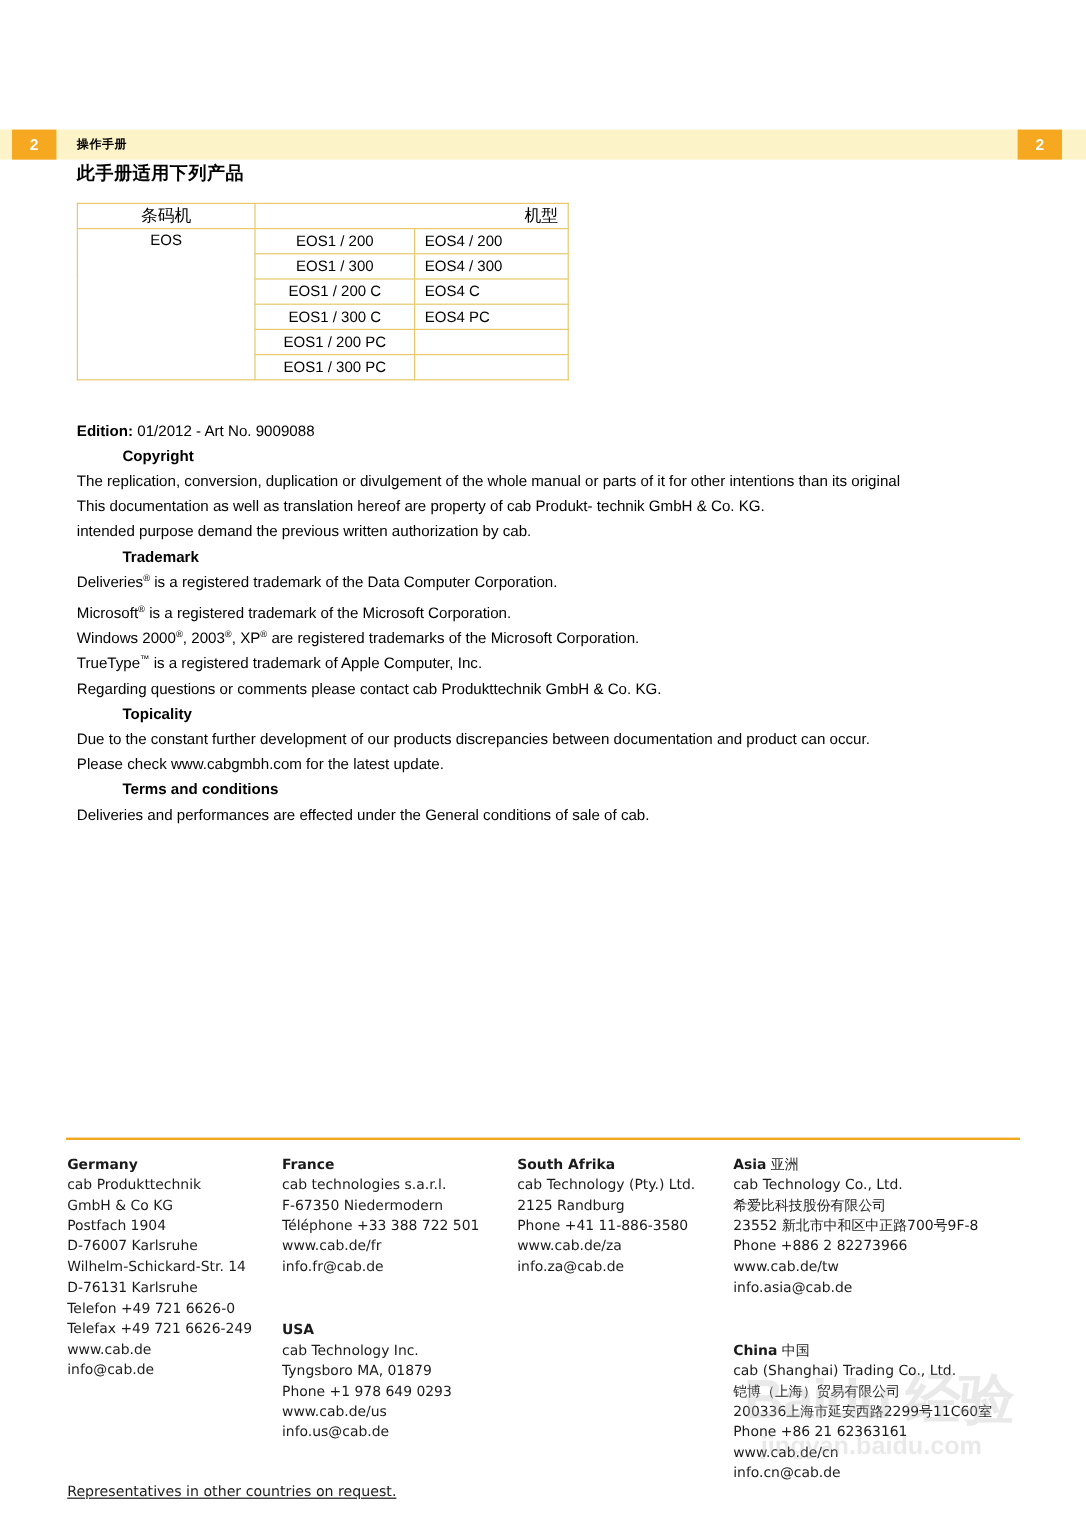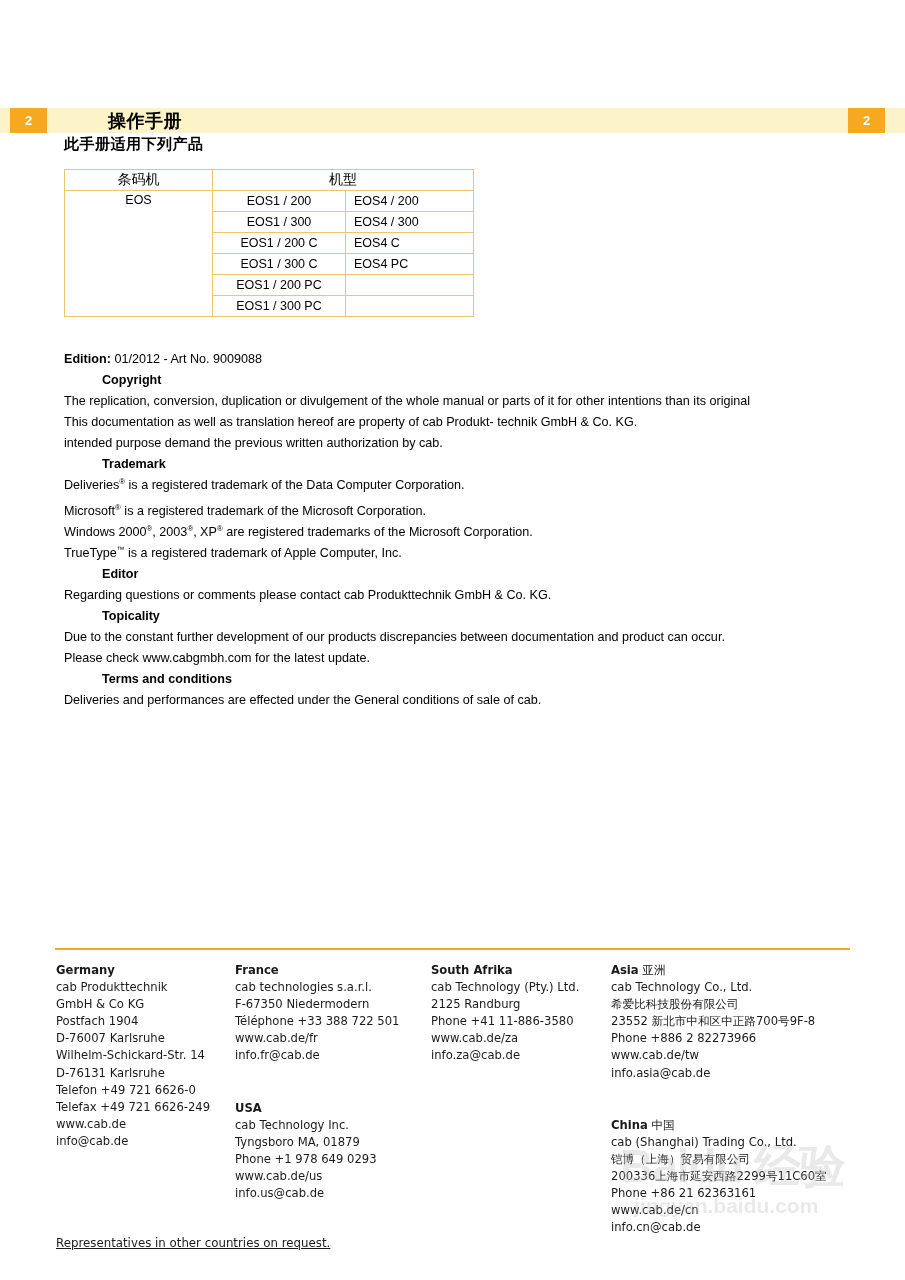--- a/index.html
+++ b/index.html
@@ -39,25 +39,24 @@
     justify-content: center;
     box-sizing: border-box;
   }
   #page-badge-left { left: 10px; }
   #page-badge-right { left: 848px; }
 
   #header-title {
     position: absolute;
     left: 64px;
     top: 110px;
-    font-size: 18px;
+    font-size: 10px;
     font-weight: 700;
     letter-spacing: 0.5px;
     line-height: 22px;
-    margin-left: 44px;
   }
 
   #subtitle {
     position: absolute;
     left: 64px;
     top: 135px;
     font-size: 15px;
     font-weight: 700;
     letter-spacing: 0.5px;
   }
@@ -80,21 +79,21 @@
   }
   .col-a { width: 148px; text-align: center; }
   .col-b { width: 133px; text-align: center; }
   .col-c { width: 128px; text-align: left; }
   th.col-a, th.col-b {
     font-size: 14px;
     font-weight: 700;
     height: 24px;
   }
   th.col-a { text-align: center; }
-  th.col-b { text-align: center; }
+  th.col-b { text-align: right; }
   td.cell-empty { border-color: #e8c86a; }
 
   
   #copy-block {
     position: absolute;
     left: 64px;
     top: 349px;
     width: 790px;
     font-size: 12.6px;
     line-height: 21px;
@@ -232,21 +231,20 @@
   <div class="ln">
     <span>Microsoft</span><sup>®</sup><span> is a registered trademark of the Microsoft Corporation.</span>
   </div>
   <div class="ln">
     <span>Windows 2000</span><sup>®</sup><span>, 2003</span><sup>®</sup><span>, XP</span><sup>®</sup><span> are registered trademarks of the Microsoft Corporation.</span>
   </div>
   <div class="ln">
     <span>TrueType</span><sup>™</sup><span> is a registered trademark of Apple Computer, Inc.</span>
   </div>
 
-  <div class="ln hd">Editor</div>
   <div class="ln">Regarding questions or comments please contact cab Produkttechnik GmbH &amp; Co. KG.</div>
 
   <div class="ln hd">Topicality</div>
   <div class="ln">Due to the constant further development of our products discrepancies between documentation and product can occur.</div>
   <div class="ln">Please check www.cabgmbh.com for the latest update.</div>
 
   <div class="ln hd">Terms and conditions</div>
   <div class="ln">Deliveries and performances are effected under the General conditions of sale of cab.</div>
 </div>
 

